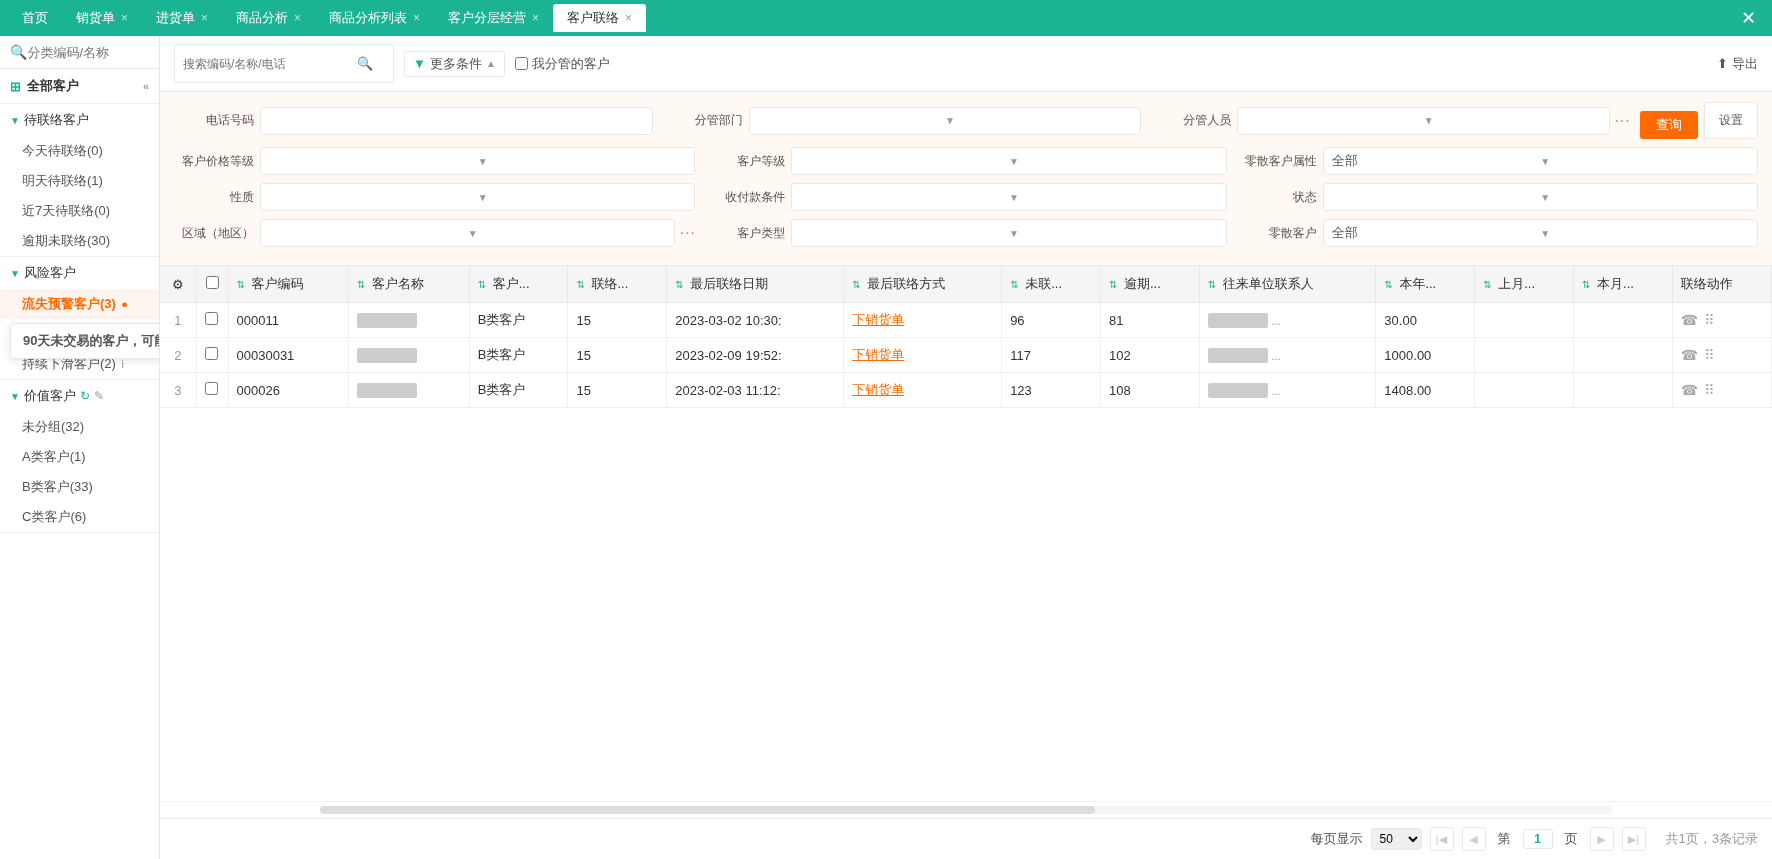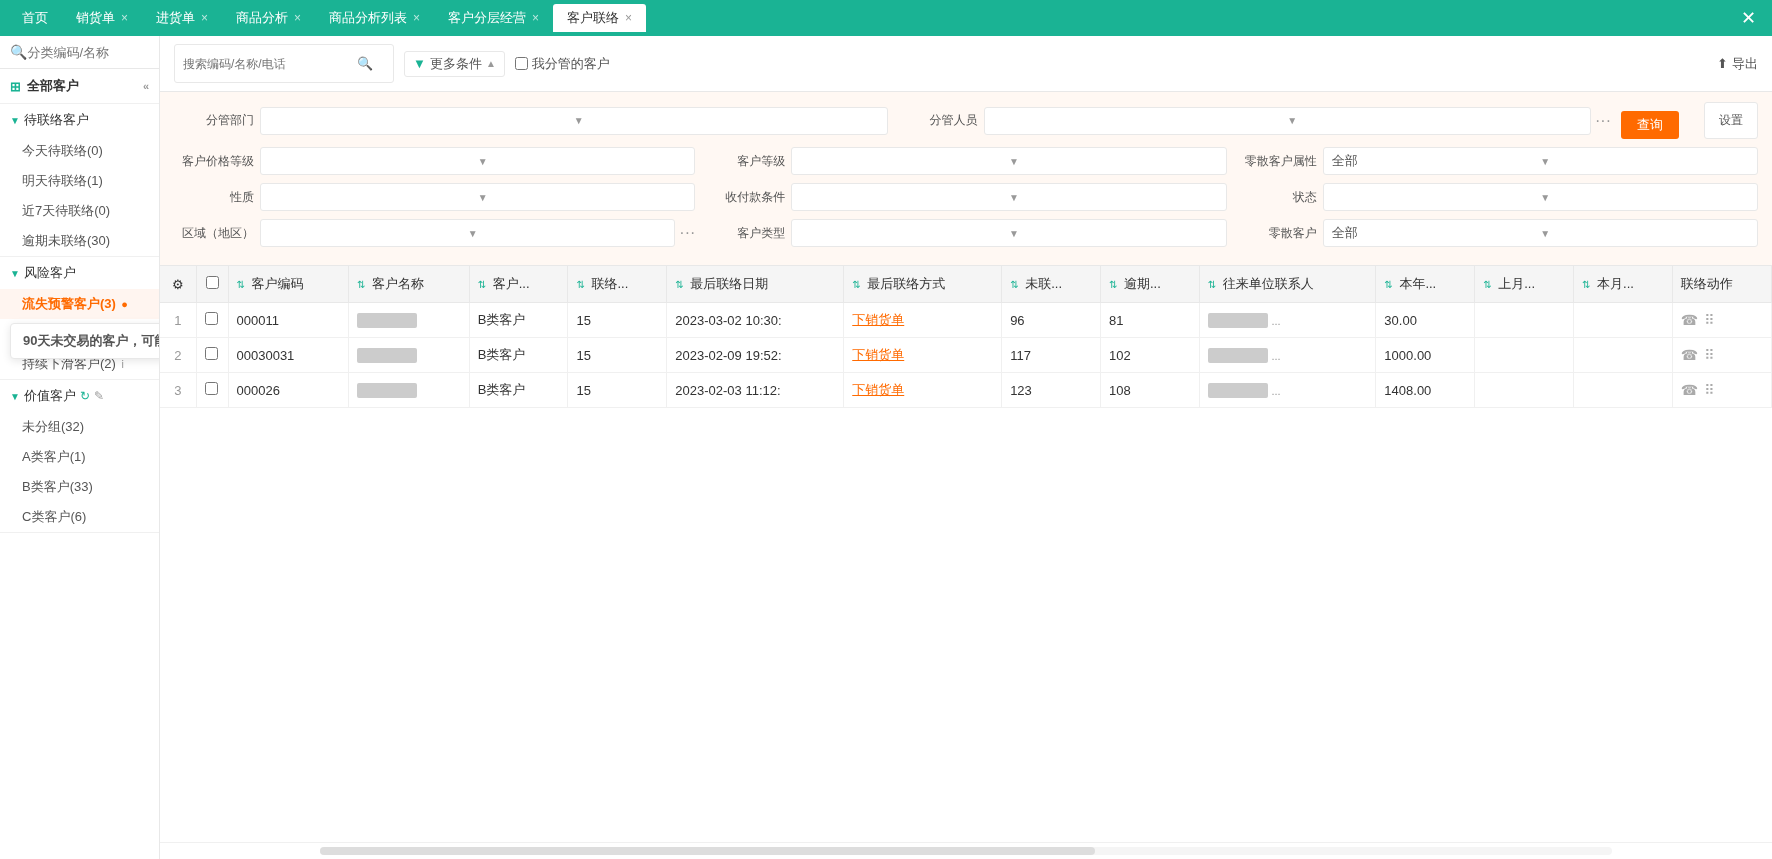--- a/index.html
+++ b/index.html
@@ -115,21 +115,21 @@
     .filter-more { color: #999; font-size: 16px; cursor: pointer; margin-left: 4px; }
 
     
     .action-btns { margin-left: auto; display: flex; gap: 6px; }
     .btn-query {
       background: #ff6a00; color: #fff; border: none; border-radius: 3px;
       padding: 5px 16px; cursor: pointer; font-size: 13px; margin-top: 9px;
     }
     .btn-settings {
       background: #fff; color: #555; border: 1px solid #e8e8e8; border-radius: 3px;
-      padding: 5px 14px; cursor: pointer; font-size: 12px; margin-left: 19px;
+      padding: 5px 14px; cursor: pointer; font-size: 12px;
     }
 
     
     .table-area {
       flex: 1; overflow: auto; background: #fff;
     }
     table {
       width: 100%; border-collapse: collapse; font-size: 12px;
     }
     thead tr { background: #f5f5f5; }
@@ -325,20 +325,24 @@
       </label>
       <div class="export-btn">
         <span style="margin-right:4px;">⬆</span>
         <span>导出</span>
       </div>
     </div>
 
     <div class="filter-panel">
 
       <div class="filter-row">
+        <div class="filter-field">
+          <span class="filter-label">电话号码</span>
+          <input class="filter-input" type="text" style="">
+        </div>
         <div class="filter-field">
           <span class="filter-label">分管部门</span>
           <div class="filter-select">
             <span></span>
             <span class="caret">▼</span>
           </div>
         </div>
         <div class="filter-field">
           <span class="filter-label">分管人员</span>
           <div class="filter-select">
@@ -572,14 +576,29 @@
         </tbody>
       </table>
     </div>
 
     <div class="scrollbar-row">
       <div class="scrollbar-track">
         <div class="scrollbar-thumb"></div>
       </div>
     </div>
 
+    <div class="pagination">
+      <span>每页显示</span>
+      <select class="page-size-select">
+        <option>50</option>
+        <option>100</option>
+      </select>
+      <button class="page-nav-btn disabled">|◀</button>
+      <button class="page-nav-btn disabled">◀</button>
+      <span style="margin:0 4px;">第</span>
+      <input class="page-input" type="text" value="1" style="">
+      <span style="margin:0 4px;">页</span>
+      <button class="page-nav-btn disabled">▶</button>
+      <button class="page-nav-btn disabled">▶|</button>
+      <span style="margin-left:12px; color:#999;">共1页，3条记录</span>
+    </div>
   </div>
 </div>
 
 </body></html>

